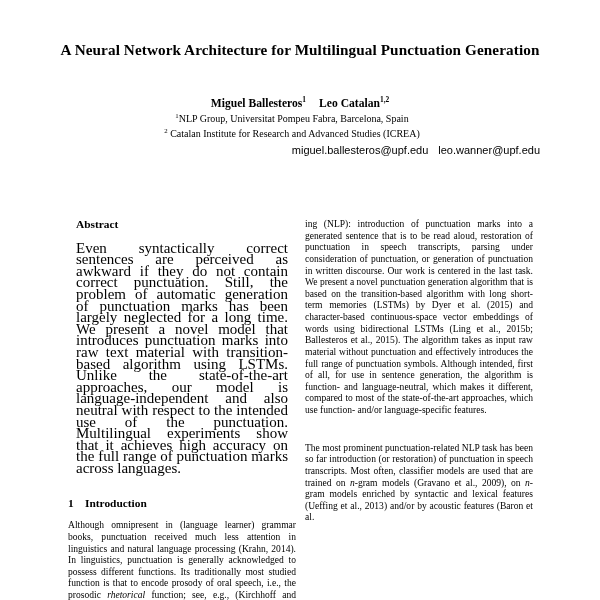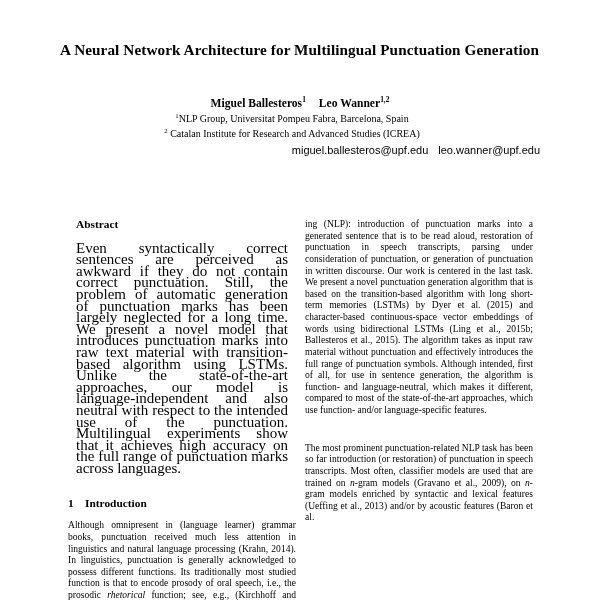--- a/index.html
+++ b/index.html
@@ -22,20 +22,21 @@
     box-sizing: border-box;
     padding: 0;
   }
 
   
   .title {
     position: absolute;
     top: 40px;
     left: 60px;
     width: 480px;
+    text-align: center;
     font-size: 15.2px;
     font-weight: bold;
     letter-spacing: 0.1px;
     line-height: 1.25;
   }
 
   .authors {
     position: absolute;
     top: 96px;
     left: 60px;
@@ -130,21 +131,21 @@
   .gap-para-to-head { height: 17px; }
 </style>
 </head>
 <body>
 
 <div class="page">
 
   <div class="title">A Neural Network Architecture for Multilingual Punctuation Generation</div>
 
   <div class="authors">
-    <span>Miguel Ballesteros</span><sup>1</sup><span class="gap"></span><span>Leo Wanner</span><sup>1,2</sup>
+    <span>Miguel Ballesteros</span><sup>1</sup><span class="gap"></span><span>Leo Catalan</span><sup>1,2</sup>
   </div>
 
   <div class="affil a1"><sup>1</sup><span>NLP Group, Universitat Pompeu Fabra, Barcelona, Spain</span></div>
   <div class="affil a2"><sup>2</sup><span> Catalan Institute for Research and Advanced Studies (ICREA)</span></div>
 
   <div class="emails">
     <span>miguel.ballesteros@upf.edu</span><span class="gap"></span><span>leo.wanner@upf.edu</span>
   </div>
 
   <div class="col col-left">

